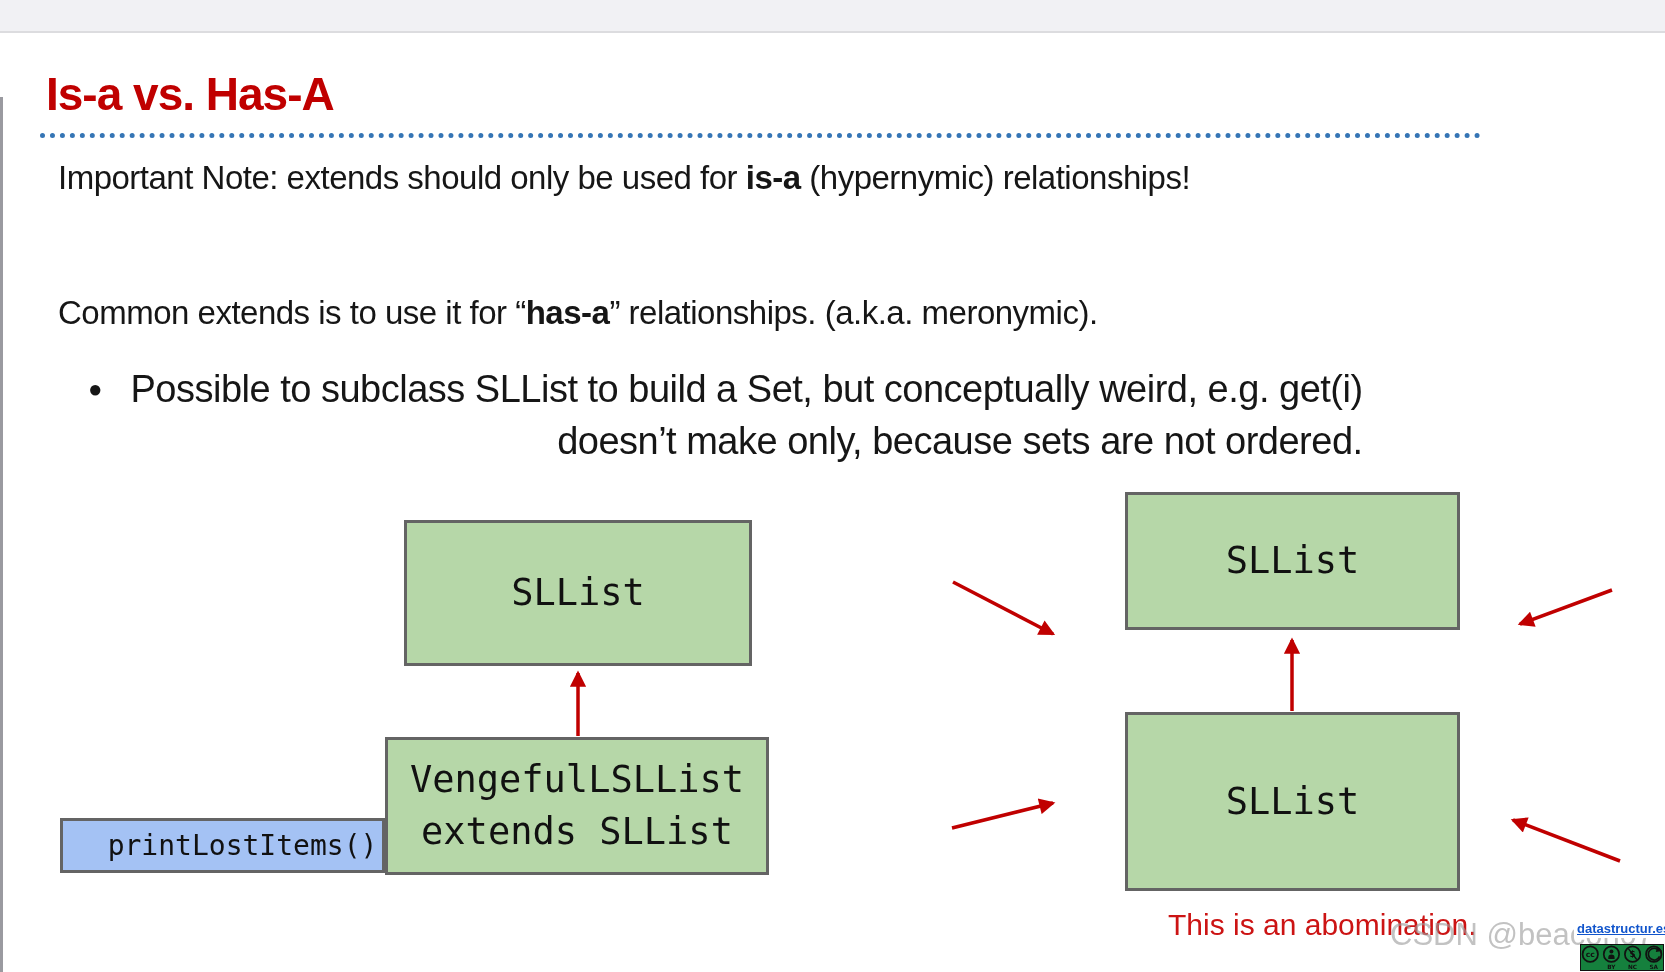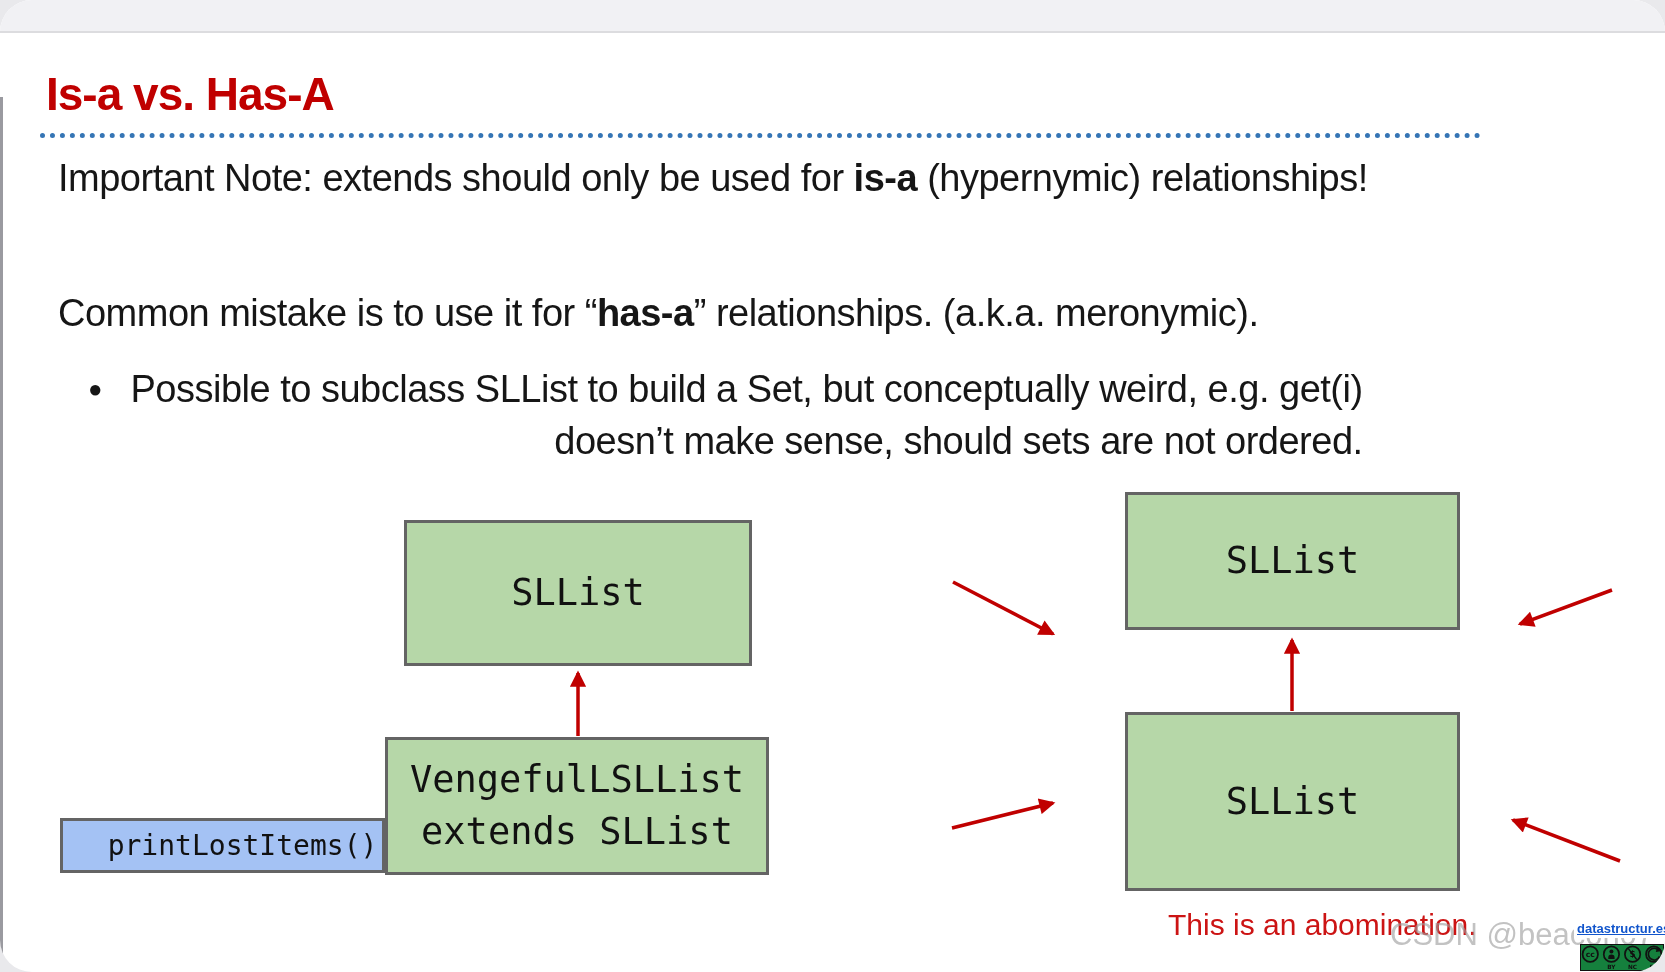--- a/index.html
+++ b/index.html
@@ -1,37 +1,37 @@
 <!DOCTYPE html>
 <html style="--title-red: #c00000; --dotted-blue: #3575b5; --text-black: #161616; --class-green: #b6d7a8; --method-blue: #a4c2f4; --box-border-gray: #646464; --arrow-red: #c00000; --caption-red: #cc1414; --watermark-gray: #9e9e9e; --link-blue: #1155cc; --top-strip-gray: #f1f1f4;"><head>
 <meta charset="utf-8">
 <style>
   html,body{margin:0;padding:0;background:#e9e9ec;}
   .stage{
     position:relative;width:1665px;height:972px;background:#ffffff;
-    overflow:hidden;font-family:"Liberation Sans",sans-serif;color:var(--text-black,#161616);border-radius:32px;
+    overflow:hidden;font-family:"Liberation Sans",sans-serif;color:var(--text-black,#161616);
   }
   .top-strip{
     position:absolute;left:0;top:0;width:1665px;height:31px;
     background:var(--top-strip-gray,#f1f1f4);border-bottom:2px solid #dcdcdf;
   }
   .left-edge{
     position:absolute;left:0;top:97px;width:3px;height:875px;background:#9a9aa0;
   }
   .title{
     position:absolute;left:46px;top:70px;margin:0;
     font-size:46px;line-height:48px;font-weight:bold;letter-spacing:-1px;
     color:var(--title-red,#c00000);white-space:nowrap;
   }
   .dotted-rule{
     position:absolute;left:40px;top:133px;width:1441px;height:0;
     border-bottom:5px dotted var(--dotted-blue,#3575b5);
   }
   .bodyline{
-    position:absolute;margin:0;font-size:38px;line-height:46px;letter-spacing:-0.5px;
+    position:absolute;margin:0;font-size:33px;line-height:46px;letter-spacing:-0.5px;
     white-space:nowrap;
   }
   .note{left:58px;top:155px;}
   .mistake{left:58px;top:290px;}
   .bullet-row{
     position:absolute;left:88px;top:363px;display:flex;align-items:flex-start;
   }
   .bullet-dot{font-size:24px;line-height:52px;margin-right:28px;}
   .bullet-text{font-size:38px;line-height:52px;letter-spacing:-0.5px;white-space:nowrap;text-align:right;}
   .cbox{
@@ -78,27 +78,27 @@
 
   <div class="top-strip"></div>
   <div class="left-edge"></div>
 
   <h1 class="title">Is-a vs. Has-A</h1>
 
   <div class="dotted-rule"></div>
 
   <p class="bodyline note"><span>Important Note: extends should only be used for </span><b>is-a</b><span> (hypernymic) relationships!</span></p>
 
-  <p class="bodyline mistake"><span>Common mistake is to use it for “</span><b>has-a</b><span>” relationships. (a.k.a. meronymic).</span></p>
+  <p class="bodyline mistake"><span>Common extends is to use it for “</span><b>has-a</b><span>” relationships. (a.k.a. meronymic).</span></p>
 
   <div class="bullet-row">
     <span class="bullet-dot">●</span>
     <div class="bullet-text">
       <div>Possible to subclass SLList to build a Set, but conceptually weird, e.g. get(i)</div>
-      <div>doesn’t make sense, should sets are not ordered.</div>
+      <div>doesn’t make only, because sets are not ordered.</div>
     </div>
   </div>
 
   <svg class="arrow-svg" width="1665" height="972" viewBox="0 0 1665 972">
     <defs>
       <marker id="ah" viewBox="0 0 10 10" refX="8.5" refY="5" markerWidth="5.2" markerHeight="4.6" orient="auto">
         <path class="arrowhead" d="M0,0 L10,5 L0,10 z"></path>
       </marker>
     </defs>
     <line class="arrow-line" x1="578" y1="736" x2="578" y2="673" marker-end="url(#ah)"></line>

